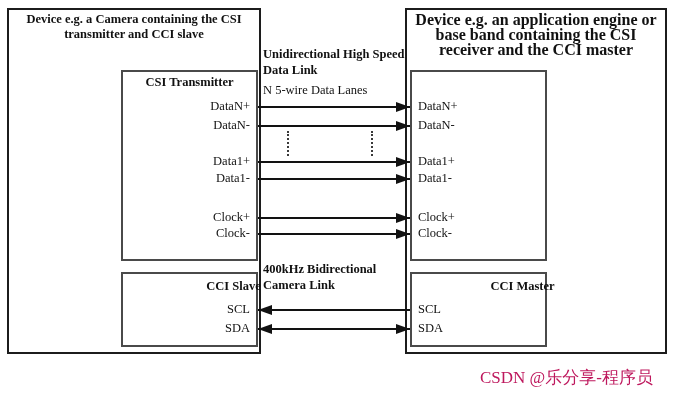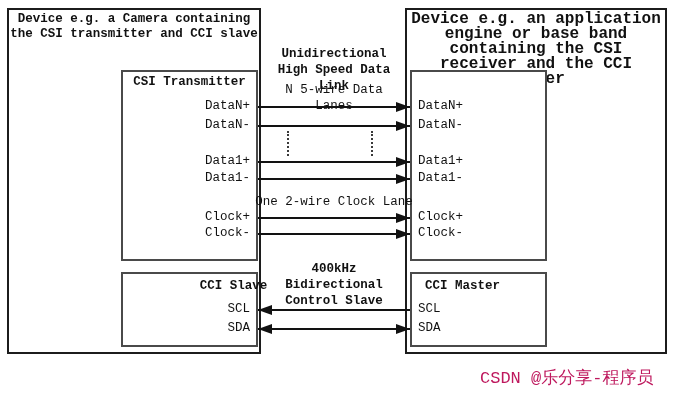--- a/index.html
+++ b/index.html
@@ -1,37 +1,37 @@
 <!DOCTYPE html>
 <html><head>
 <meta charset="utf-8">
 <style>
   html,body { margin:0; padding:0; background:#ffffff; }
   #canvas {
     position:relative; width:673px; height:400px; background:#ffffff;
-    font-family:Liberation Mono, monospace; color:#111; overflow:hidden;
+    font-family:Liberation Serif, serif; color:#111; overflow:hidden;
   }
   .abs { position:absolute; }
   
   .outer-box { border:2px solid #1c1c1c; box-sizing:border-box; background:transparent; }
   .inner-box { border:2px solid #4a4a4a; box-sizing:border-box; background:#ffffff; }
   #outer-left  { left:7px;   top:8px;  width:254px; height:346px; }
   #outer-right { left:405px; top:8px;  width:262px; height:346px; }
   #tx-box      { left:121px; top:70px;  width:137px; height:191px; }
   #rx-box      { left:410px; top:70px;  width:137px; height:191px; }
   #slave-box   { left:121px; top:272px; width:137px; height:75px; }
   #master-box  { left:410px; top:272px; width:137px; height:75px; }
   
   .device-title { font-weight:bold; font-size:12.5px; line-height:15px; text-align:center; }
   #right-device-title { font-size:16px; }
   .box-title { font-weight:bold; font-size:12.5px; text-align:center; }
   .sig { font-size:12.5px; line-height:16px; white-space:nowrap; }
   .sig-l { left:126px; width:124px; text-align:right; }
   .sig-r { left:418px; width:124px; text-align:left; }
-  .mid-label { left:263px; width:142px; text-align:center; font-size:12.5px; line-height:16px; }
+  .mid-label { left:263px; width:142px; text-align:left; font-size:12.5px; line-height:16px; }
   .mid-bold { font-weight:bold; }
   
   .wire { left:258px; width:152px; height:0; border-top:2px solid #121212; }
   .ah { width:0; height:0; border-top:5px solid transparent; border-bottom:5px solid transparent; }
   .ah-right { left:396px; border-left:14px solid #121212; }
   .ah-left  { left:258px; border-right:14px solid #121212; }
   .dots { top:131px; height:25px; width:0; border-left:2px dotted #3a3a3a; }
   
   #caption { left:0; top:377px; width:673px; text-align:center; font-weight:bold; font-size:15px; color:#111; z-index:3; }
   #watermark { left:480px; top:366px; font-size:17px; color:#be185d; z-index:2; white-space:nowrap; }
@@ -47,21 +47,21 @@
   <div class="abs device-title" style="left:10px; top:12px; width:248px;">Device e.g. a Camera containing the CSI transmitter and CCI slave</div>
   <div class="abs device-title" id="right-device-title" style="left:407px; top:12px; width:258px;">Device e.g. an application engine or base band containing the CSI receiver and the CCI master</div>
 
   <div class="abs inner-box" id="tx-box"></div>
   <div class="abs inner-box" id="rx-box"></div>
   <div class="abs inner-box" id="slave-box"></div>
   <div class="abs inner-box" id="master-box"></div>
 
   <div class="abs box-title" style="left:121px; top:75px; width:137px;">CSI Transmitter</div>
   <div class="abs box-title" style="left:121px; top:279px; width:137px;padding-left:44px;">CCI Slave</div>
-  <div class="abs box-title" style="left:394px; top:279px; width:137px;">CCI Master</div>
+  <div class="abs box-title" style="left:410px; top:279px; width:137px;padding-left:44px;">CCI Master</div>
 
   <div class="abs sig sig-l" style="top:98px;">DataN+</div>
   <div class="abs sig sig-l" style="top:117px;">DataN-</div>
   <div class="abs sig sig-l" style="top:153px;">Data1+</div>
   <div class="abs sig sig-l" style="top:170px;">Data1-</div>
   <div class="abs sig sig-l" style="top:209px;">Clock+</div>
   <div class="abs sig sig-l" style="top:225px;">Clock-</div>
 
   <div class="abs sig sig-r" style="top:98px;">DataN+</div>
   <div class="abs sig sig-r" style="top:117px;">DataN-</div>
@@ -70,22 +70,21 @@
   <div class="abs sig sig-r" style="top:209px;">Clock+</div>
   <div class="abs sig sig-r" style="top:225px;">Clock-</div>
 
   <div class="abs sig sig-l" style="top:301px;">SCL</div>
   <div class="abs sig sig-l" style="top:320px;">SDA</div>
   <div class="abs sig sig-r" style="top:301px;">SCL</div>
   <div class="abs sig sig-r" style="top:320px;">SDA</div>
 
   <div class="abs mid-label mid-bold" style="top:46px;">Unidirectional High Speed Data Link</div>
   <div class="abs mid-label" style="top:82px;">N 5-wire Data Lanes</div>
-  <div class="abs mid-label" style="left:253px; width:162px; top:194px;">One 2-wire Clock Lane</div>
-  <div class="abs mid-label mid-bold" style="top:261px;">400kHz Bidirectional Control Slave</div>
+  <div class="abs mid-label mid-bold" style="top:261px;">400kHz Bidirectional Camera Link</div>
 
   <div class="abs wire" style="top:106px;"></div>
   <div class="abs ah ah-right" style="top:102px;"></div>
   <div class="abs wire" style="top:125px;"></div>
   <div class="abs ah ah-right" style="top:121px;"></div>
   <div class="abs wire" style="top:161px;"></div>
   <div class="abs ah ah-right" style="top:157px;"></div>
   <div class="abs wire" style="top:178px;"></div>
   <div class="abs ah ah-right" style="top:174px;"></div>
 

